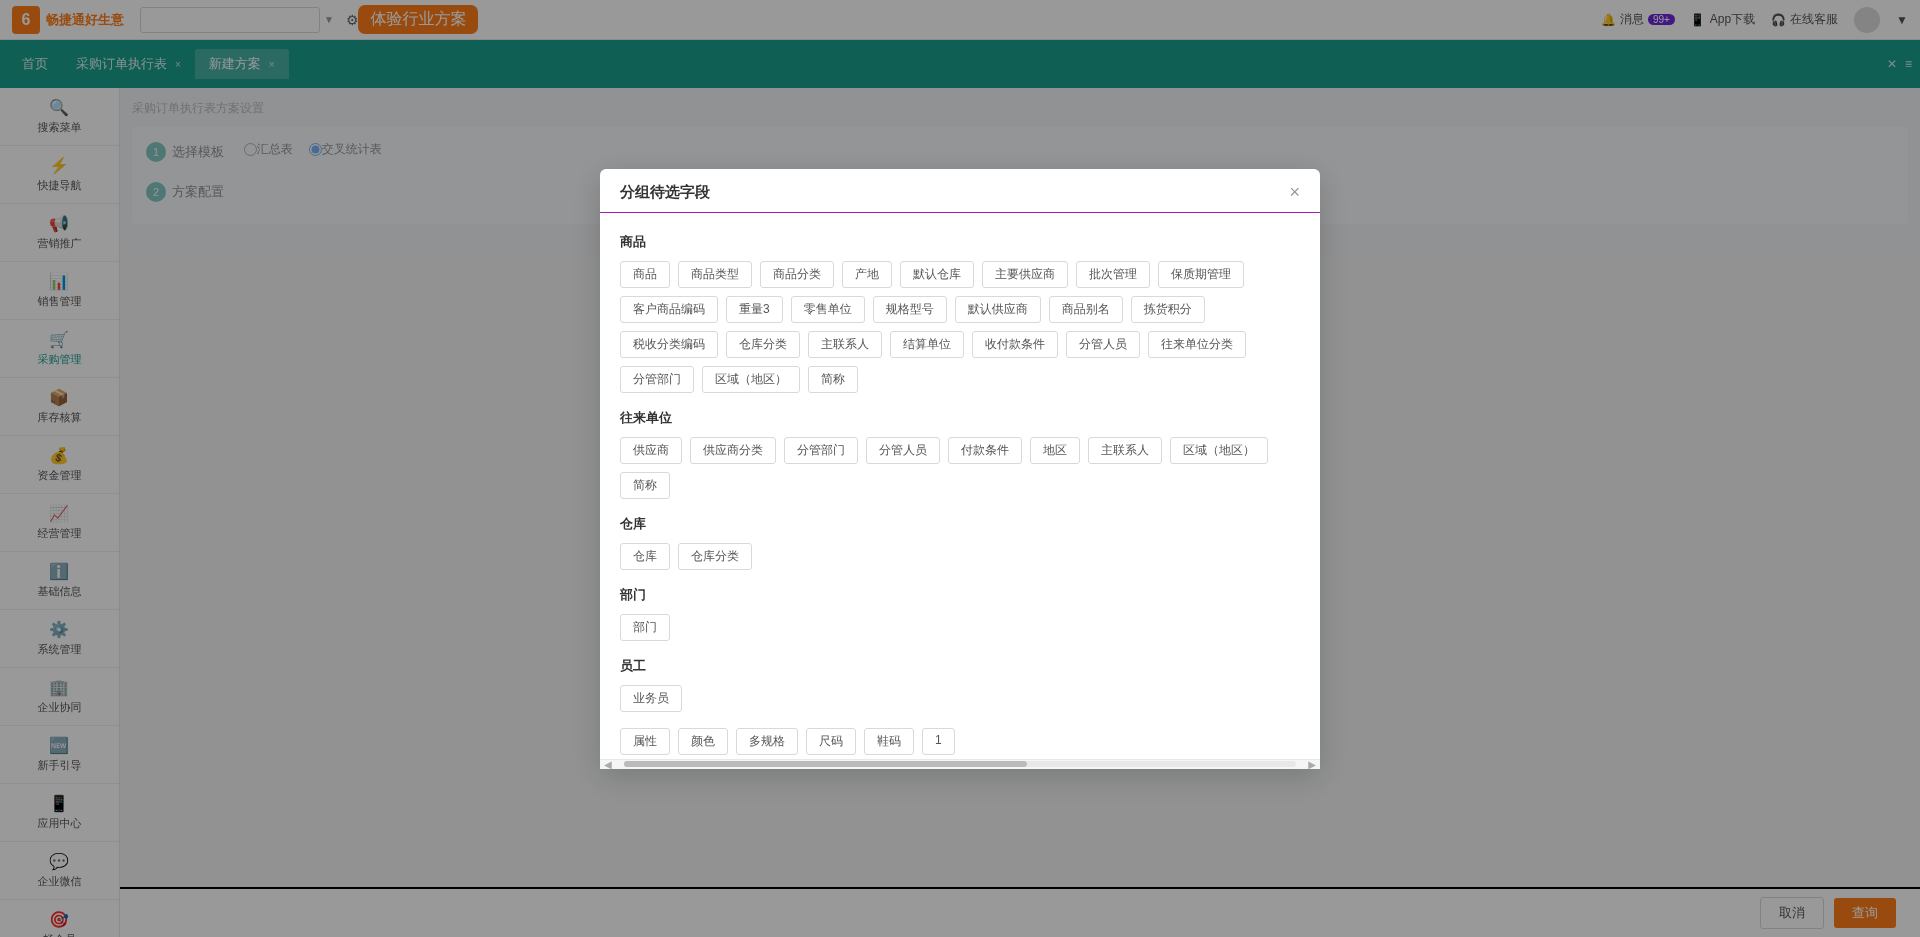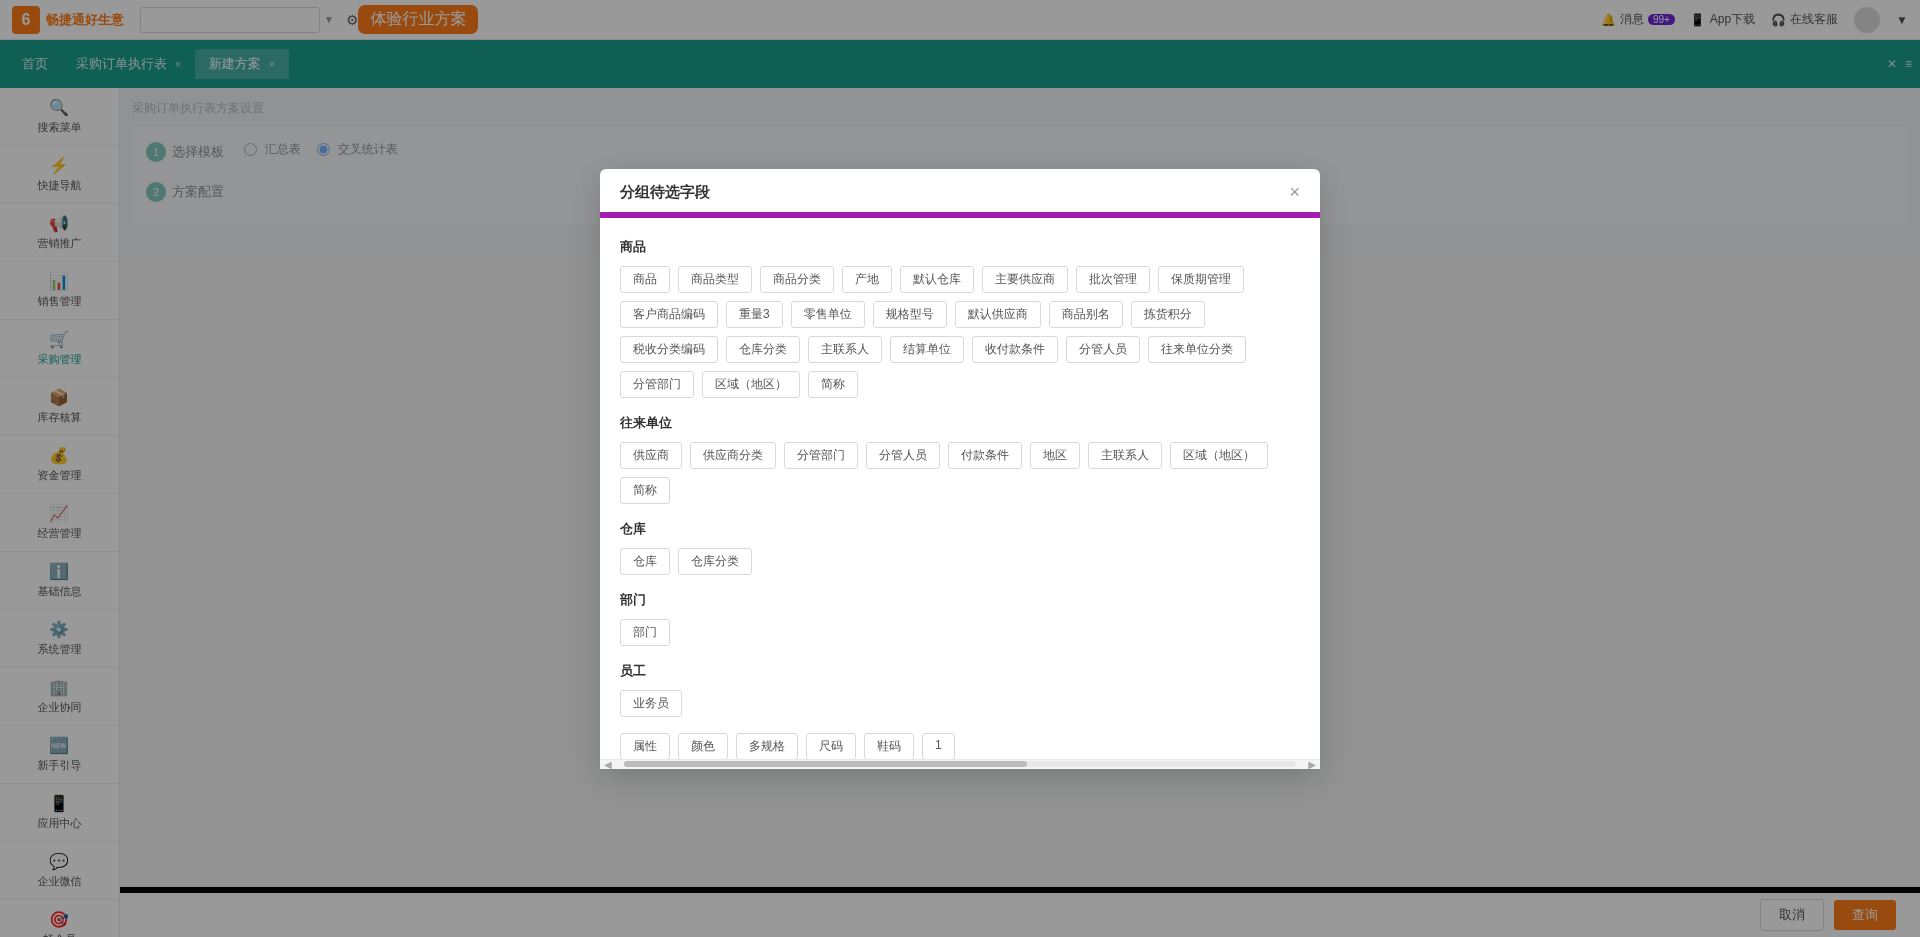--- a/index.html
+++ b/index.html
@@ -37,53 +37,53 @@
     .sidebar-icon { font-size: 16px; }
 
     
     .content-area { flex: 1; padding: 12px; overflow: auto; background: #f5f5f5; position: relative; }
 
     
     .overlay { position: fixed; top: 0; left: 0; right: 0; bottom: 0; background: rgba(0,0,0,0.4); z-index: 100; display: flex; align-items: center; justify-content: center; }
 
     
     .modal { background: #fff; border-radius: 6px; width: 720px; max-height: 600px; display: flex; flex-direction: column; position: relative; box-shadow: 0 8px 32px rgba(0,0,0,0.18); }
-    .modal-header { display: flex; align-items: center; justify-content: space-between; padding: 14px 20px 10px; border-bottom: 6px solid #a21caf; }
+    .modal-header { display: flex; align-items: center; justify-content: space-between; padding: 14px 20px 10px; border-bottom: 1px solid #a21caf; }
     .modal-title { font-size: 15px; font-weight: bold; color: #333; }
     .modal-close { font-size: 18px; color: #999; cursor: pointer; line-height: 1; }
     .modal-body { flex: 1; overflow-y: auto; padding: 16px 20px; }
 
     
     .section-title { font-size: 13px; font-weight: bold; color: #333; margin-bottom: 10px; margin-top: 4px; }
     .section-tags { display: flex; flex-wrap: wrap; gap: 8px; margin-bottom: 16px; }
     .tag-item { border: 1px solid #d9d9d9; border-radius: 3px; padding: 4px 12px; font-size: 12px; color: #555; cursor: pointer; background: #fff; white-space: nowrap; }
 
     
-    .bottom-bar { position: fixed; bottom: 0; right: 0; left: 120px; height: 50px; background: #fff; border-top: 6px solid #000000; display: flex; align-items: center; justify-content: flex-end; padding: 0 24px; gap: 10px; z-index: 50; }
+    .bottom-bar { position: fixed; bottom: 0; right: 0; left: 120px; height: 50px; background: #fff; border-top: 2px solid #000000; display: flex; align-items: center; justify-content: flex-end; padding: 0 24px; gap: 10px; z-index: 50; }
     .btn-cancel { border: 1px solid #d9d9d9; background: #fff; color: #555; padding: 6px 18px; border-radius: 3px; cursor: pointer; font-size: 13px; }
     .btn-confirm { background: #ff7d1a; color: white; border: none; padding: 6px 18px; border-radius: 3px; cursor: pointer; font-size: 13px; }
 
     
     .modal-body::-webkit-scrollbar { width: 6px; }
     .modal-body::-webkit-scrollbar-thumb { background: #ccc; border-radius: 3px; }
 
     
     .modal-hscroll { height: 10px; background: #f5f5f5; border-top: 1px solid #e8e8e8; display: flex; align-items: center; }
     .modal-hscroll-track { flex: 1; height: 6px; background: #e8e8e8; border-radius: 3px; margin: 0 8px; position: relative; }
     .modal-hscroll-thumb { width: 60%; height: 6px; background: #bbb; border-radius: 3px; }
 
     .breadcrumb { font-size: 12px; color: #888; margin-bottom: 10px; }
 
     
     .bg-content { opacity: 0.5; pointer-events: none; }
 
     .step-label { display: inline-flex; align-items: center; gap: 6px; font-size: 13px; color: #333; margin-bottom: 8px; }
     .step-num { width: 20px; height: 20px; border-radius: 50%; background: #1a9e8e; color: white; font-size: 11px; display: inline-flex; align-items: center; justify-content: center; }
     .radio-group { display: flex; gap: 16px; align-items: center; font-size: 12px; }
-    .radio-group label { display: flex; align-items: center; gap: 8px; cursor: pointer; }
+    .radio-group label { display: flex; align-items: center; gap: 0; cursor: pointer; }
   </style>
 </head>
 <body>
 
 <div class="top-bar">
   <div class="logo-area">
     <div class="logo-icon">
         <span>6</span>
       </div>
     <span class="logo-text">畅捷通好生意</span>

